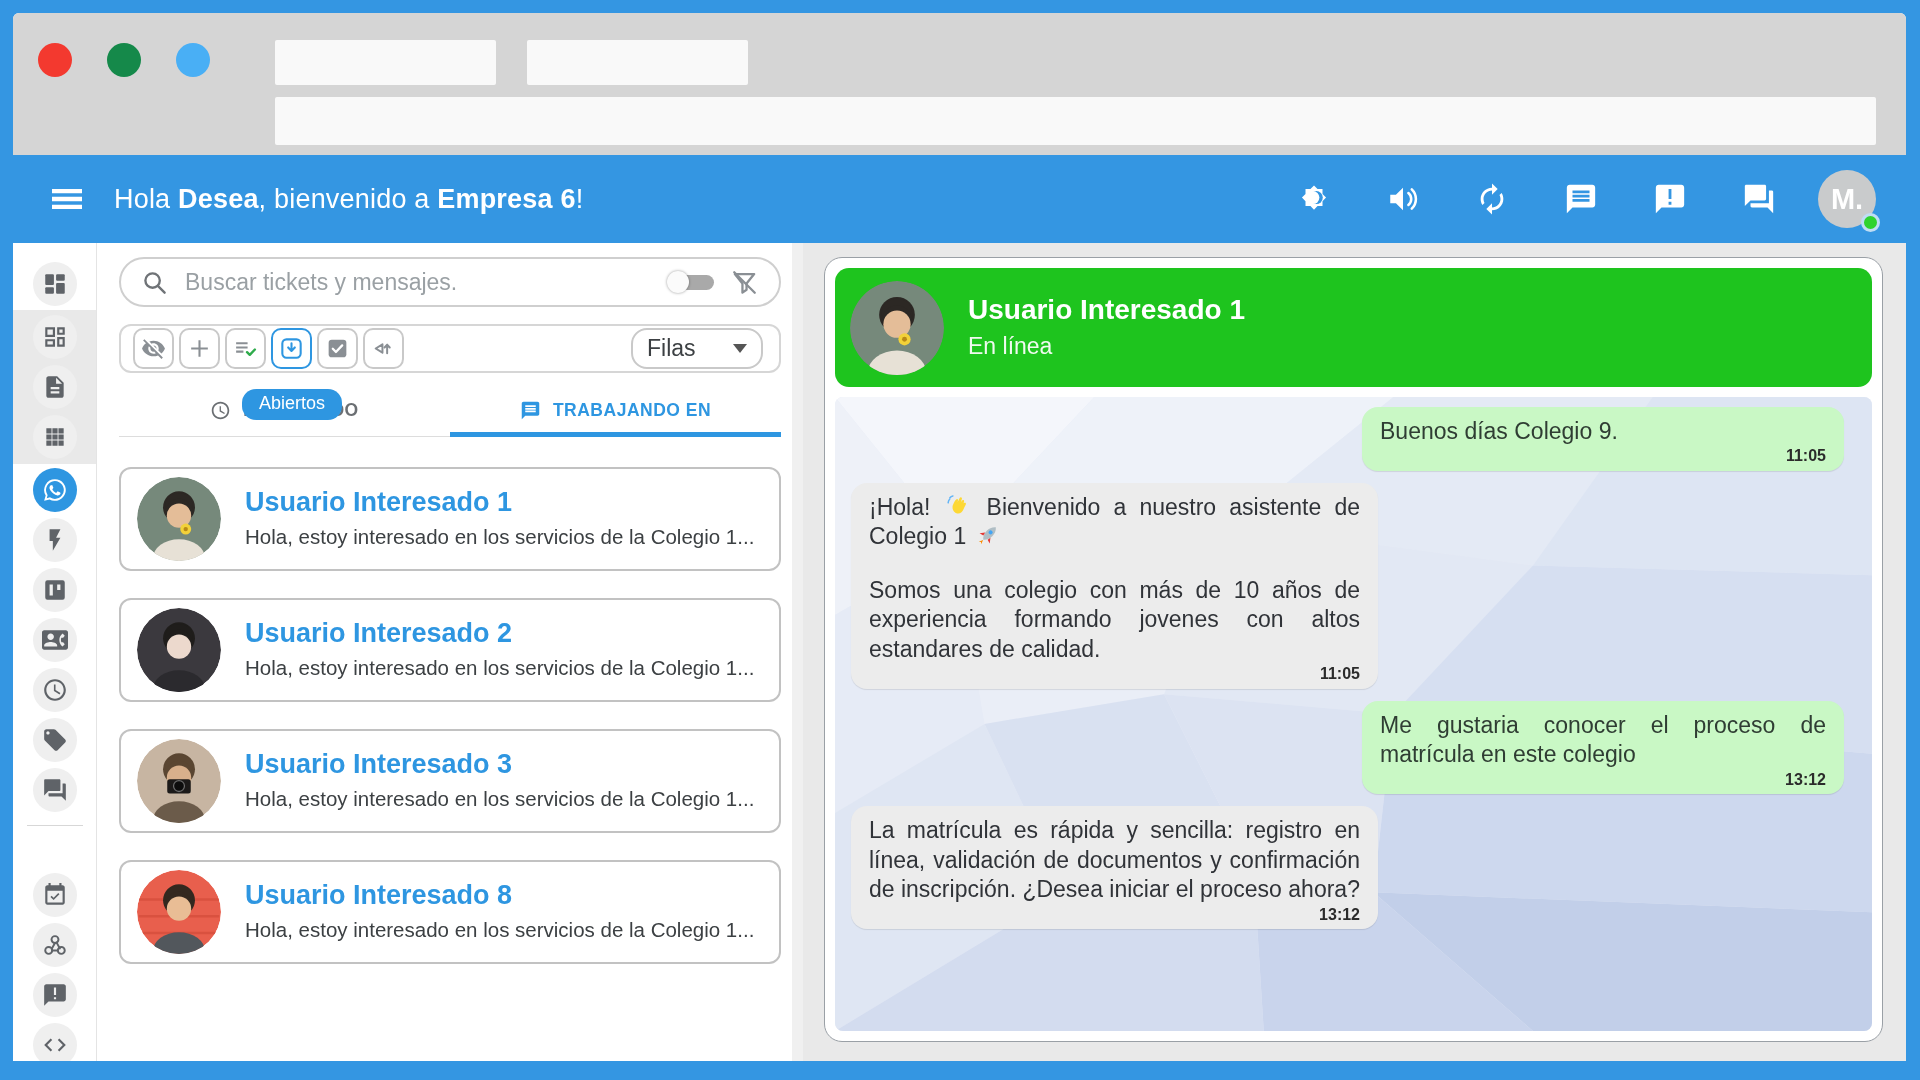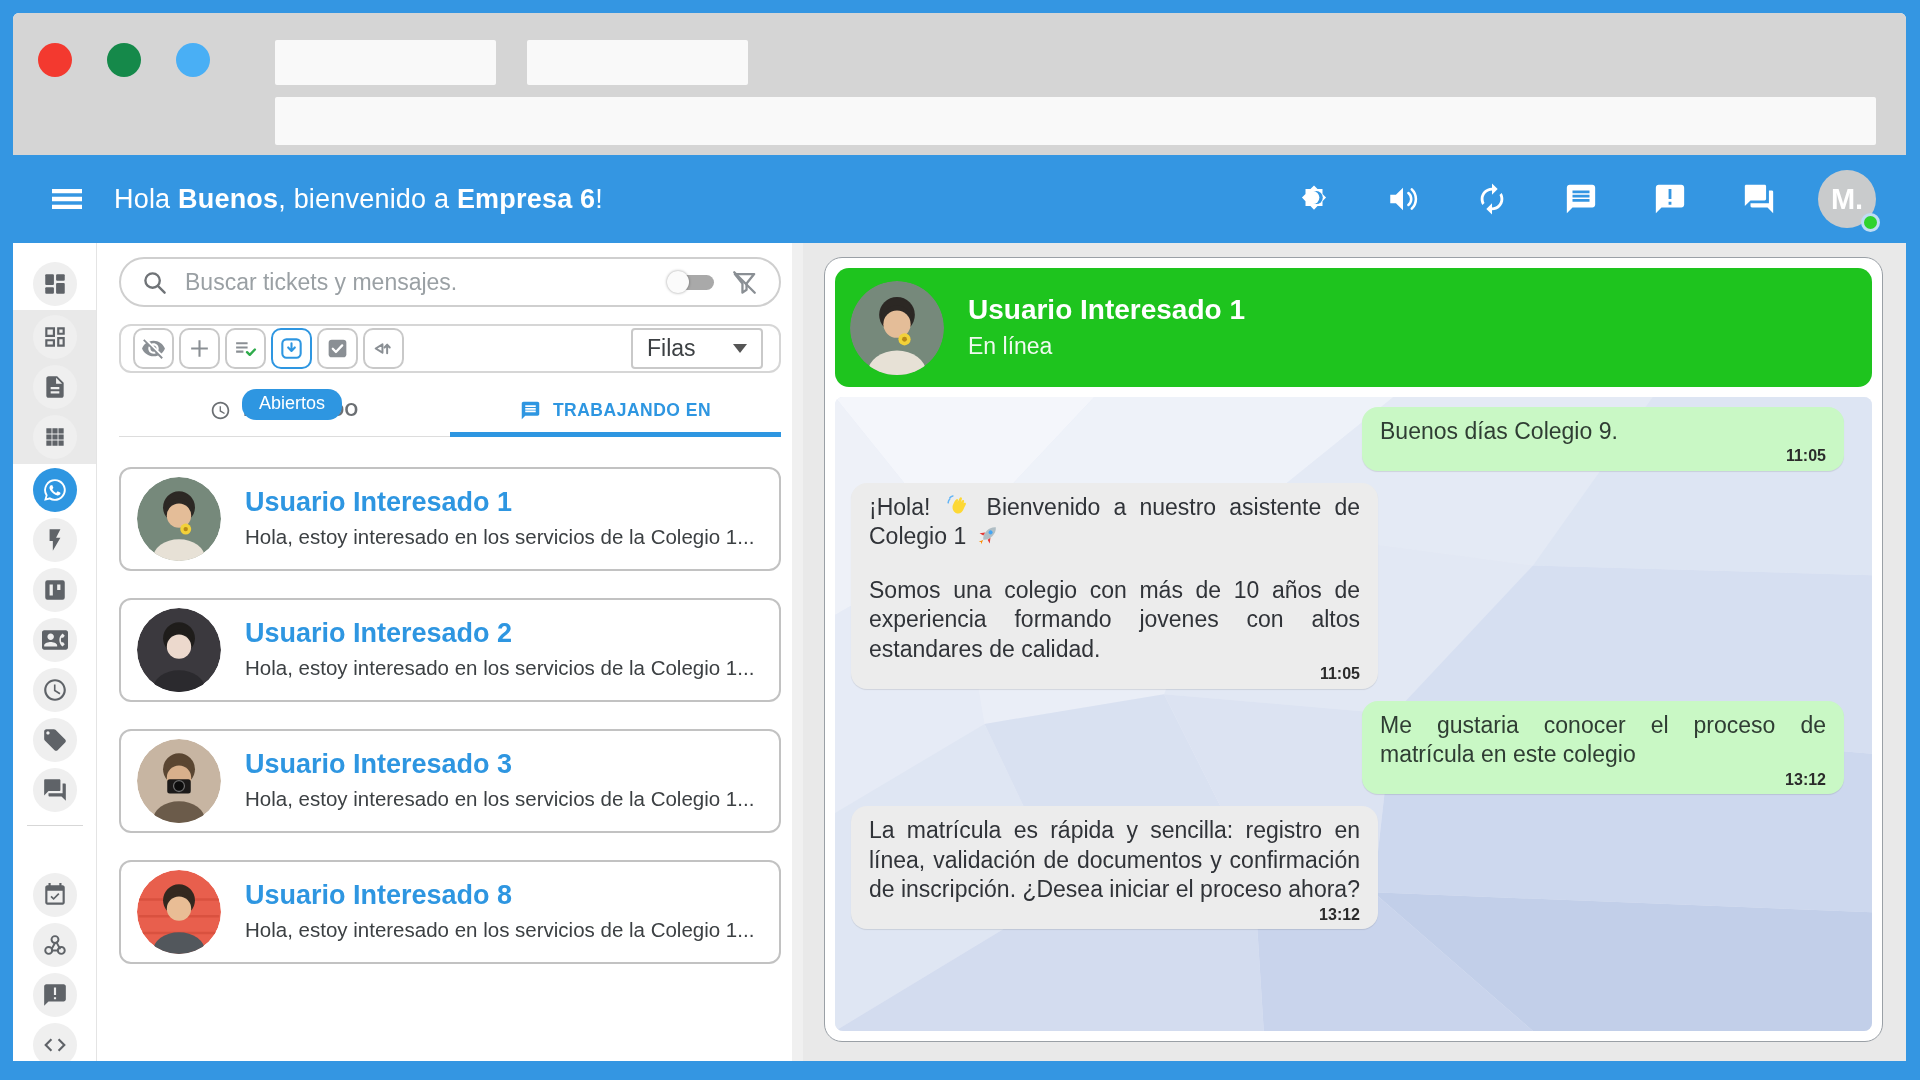--- a/index.html
+++ b/index.html
@@ -43,21 +43,21 @@
   .switch{width:48px;height:22px;position:relative;flex:none;cursor:pointer;}
   .switch .track{position:absolute;left:13px;top:4px;width:34px;height:15px;background:#a9a9a9;border-radius:8px;}
   .switch .thumb{position:absolute;left:0;top:0;width:22px;height:22px;border-radius:50%;background:#fbfbfb;box-shadow:0 0 3px rgba(0,0,0,.4);}
   .filter-ic{width:29px;height:29px;color:#8a8f94;display:inline-flex;flex:none;cursor:pointer;}
   .toolbar{margin-top:17px;border:2px solid #d6d6d6;border-radius:12px;display:flex;align-items:center;padding:2px 12px;position:relative;height:49px;box-sizing:border-box;}
   .tb-buttons{display:flex;align-items:center;}
   .tb-btn{width:41px;height:41px;border:2px solid #c9c9c9;border-radius:10px;background:#fff;color:#8a8f94;display:flex;align-items:center;justify-content:center;margin-right:5px;box-sizing:border-box;cursor:pointer;}
   .tb-btn .ic{width:25px;height:25px;display:inline-flex;}
   .tb-btn.active{border-color:#2e96e1;color:#2e96e1;}
   .tooltip{position:absolute;top:100%;left:121px;margin-top:18px;background:#2e96e1;color:#fff;font-size:18px;padding:4px 17px 6px;border-radius:14px;z-index:5;}
-  .qselect{margin-left:auto;margin-right:4px;width:132px;height:41px;border:2px solid #c9c9c9;border-radius:4px;display:flex;align-items:center;justify-content:space-between;padding:0 14px;font-size:23px;color:#3c4043;box-sizing:border-box;cursor:pointer;}
+  .qselect{margin-left:auto;margin-right:4px;width:132px;height:41px;border:2px solid #c9c9c9;border-radius:16px;display:flex;align-items:center;justify-content:space-between;padding:0 14px;font-size:23px;color:#3c4043;box-sizing:border-box;cursor:pointer;}
   .caret{width:0;height:0;border-left:7px solid transparent;border-right:7px solid transparent;border-top:9px solid #555;}
   .tabs{margin-top:12px;display:flex;border-bottom:1px solid #ddd;}
   .tab-item{flex:1;display:flex;align-items:center;justify-content:center;gap:12px;padding:15px 0 11px;border-bottom:5px solid transparent;font-size:17.5px;font-weight:700;letter-spacing:.5px;color:#6b6f73;cursor:pointer;margin-bottom:-1px;}
   .tab-item .ic{width:21px;height:21px;display:inline-flex;}
   .tab-item.active{color:#2e96e1;border-bottom-color:#2e96e1;}
   .list{margin-top:30px;display:flex;flex-direction:column;gap:27px;}
   .ticket{height:104px;border:2px solid #c2c2c2;border-radius:12px;display:flex;align-items:center;padding:0 16px;gap:24px;box-sizing:border-box;background:#fff;cursor:pointer;}
   .t-avatar{width:84px;height:84px;border-radius:50%;overflow:hidden;flex:none;}
   .t-avatar svg{display:block;width:100%;height:100%;}
   .t-name{font-size:27px;font-weight:700;color:#2e96e1;margin-bottom:9px;line-height:1;}
@@ -98,21 +98,21 @@
     <div class="btab t2"></div>
     <input class="urlbar" readonly="" style="">
   </div>
 
   <div class="appbar">
     <span class="menu-btn">
         <svg viewBox="0 0 24 24" fill="currentColor" fill-rule="evenodd">
           <path d="M3 6h18v2.6H3zM3 10.7h18v2.6H3zM3 15.4h18V18H3z"></path>
         </svg>
       </span>
-    <div class="title"><span>Hola </span><b>Buenos</b><span>, bienvenido a </span><b>Empresa 6</b><span>!</span></div>
+    <div class="title"><span>Hola </span><b>Desea</b><span>, bienvenido a </span><b>Empresa 6</b><span>!</span></div>
     <div class="appbar-icons" id="appbarIcons">
         <span class="hicon">
           <svg viewBox="0 0 24 24" fill="currentColor" fill-rule="evenodd">
             <path d="M12 2.5l2.5 2.5h3.5v3.5L20.5 11 18 13.5V17h-3.5L12 19.5 9.5 17H6v-3.5L3.5 11 6 8.5V5h3.5L12 2.5z"></path>
             <circle cx="13.6" cy="11" r="4.6" fill="#3496e2"></circle>
             <circle cx="11.2" cy="11" r="4.6" fill="currentColor"></circle>
           </svg>
         </span>
         <span class="hicon">
           <svg viewBox="0 0 24 24" fill="currentColor" fill-rule="evenodd">

